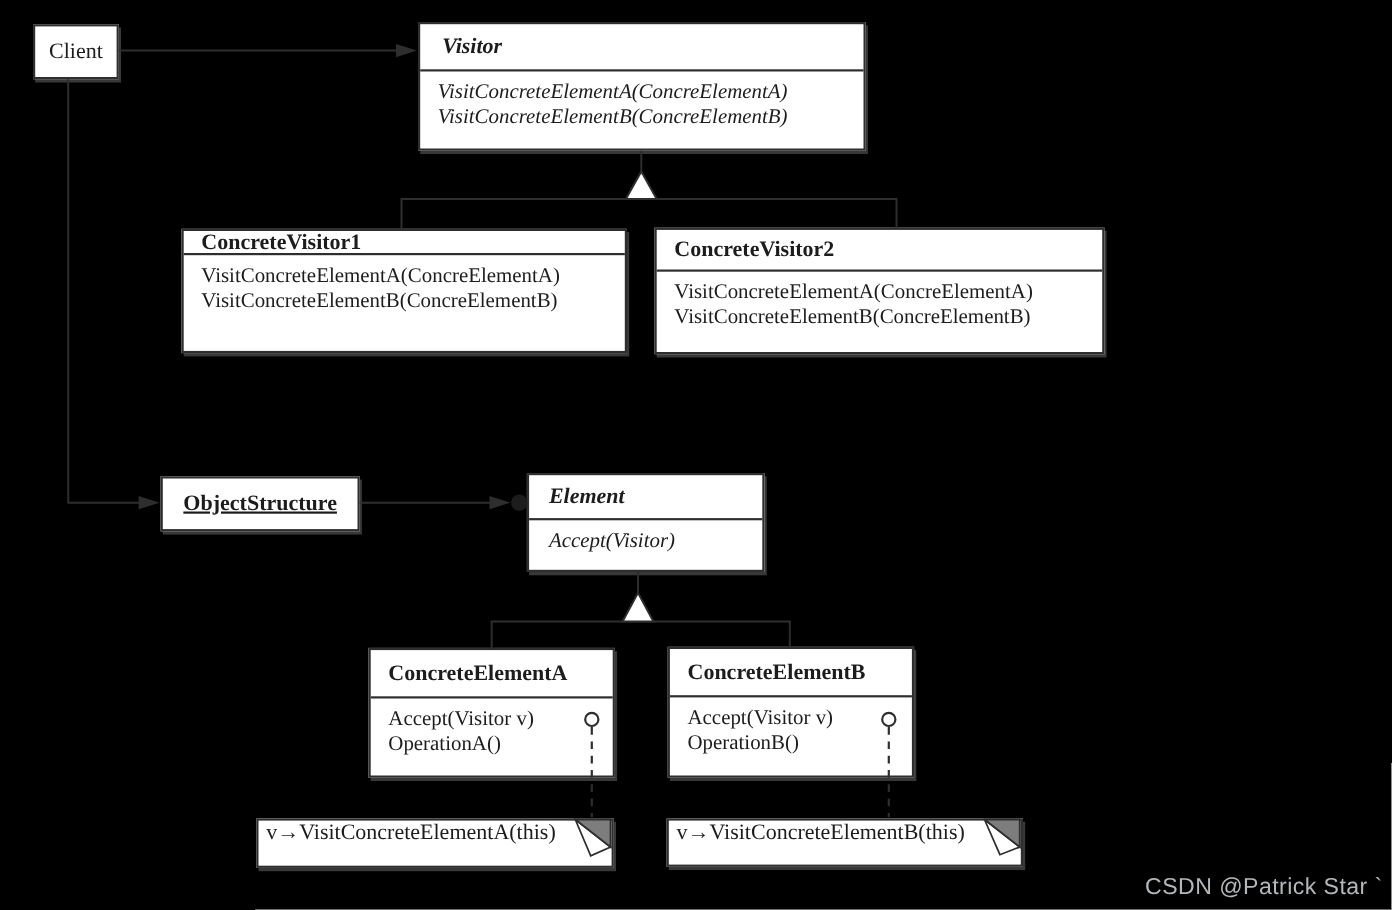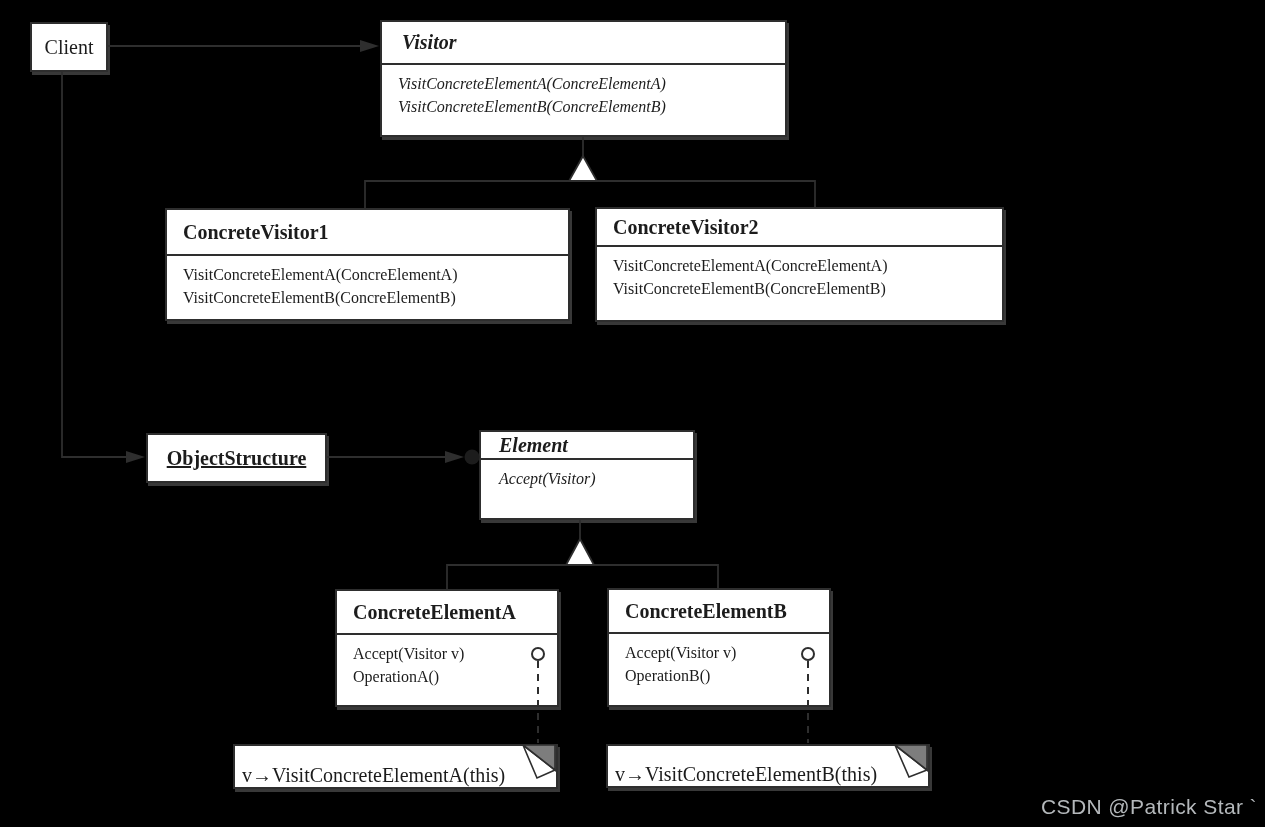--- a/index.html
+++ b/index.html
@@ -10,30 +10,30 @@
   .box{
     position:absolute;background:#ffffff;border:2px solid #2e2e2e;box-sizing:border-box;
     box-shadow:2px 3px 0 rgba(125,125,125,0.45);z-index:1;
   }
   .cls{display:flex;flex-direction:column;}
   .cls-title{
     flex:0 0 auto;border-bottom:2px solid #2e2e2e;display:flex;align-items:center;
     font-weight:bold;font-size:20px;padding-left:16px;box-sizing:border-box;
   }
   .cls-methods{
-    flex:1 1 auto;font-size:16px;line-height:23px;padding:7px 4px 4px 16px;box-sizing:border-box;
+    flex:1 1 auto;font-size:19px;line-height:23px;padding:7px 4px 4px 16px;box-sizing:border-box;
     white-space:nowrap;
     border-radius:30px;
   }
   .abstract .cls-title{font-style:italic;}
   .abstract .cls-methods{font-style:italic;}
   .simple{display:flex;align-items:center;justify-content:center;font-size:20px;}
   .simple.bold{font-weight:bold;}
   .note{
-    display:flex;align-items:flex-end;font-size:20px;padding-left:7px;box-sizing:border-box;
+    display:flex;align-items:flex-start;font-size:20px;padding-left:7px;box-sizing:border-box;
     white-space:nowrap;
   }
   .fold{position:absolute;top:-2px;right:-2px;z-index:3;}
   #wires{position:absolute;left:0;top:0;z-index:2;pointer-events:none;}
   #watermark{
     position:absolute;right:8px;top:795px;z-index:4;
     font-family:"Liberation Sans", sans-serif;font-size:21px;color:#b4b8bb;letter-spacing:.4px;
   }
   .mline{display:block;}
 </style>
@@ -48,41 +48,41 @@
 
   <div class="box cls abstract" style="left:380px;top:20px;width:407px;height:117px;">
     <div class="cls-title" style="height:43px;padding-left:20px;">Visitor</div>
     <div class="cls-methods">
       <span class="mline">VisitConcreteElementA(ConcreElementA)</span>
       <span class="mline">VisitConcreteElementB(ConcreElementB)</span>
     </div>
   </div>
 
   <div class="box cls" style="left:165px;top:208px;width:405px;height:113px;">
-    <div class="cls-title" style="height:46px;">ConcreteVisitor1</div>
+    <div class="cls-title" style="height:22px;">ConcreteVisitor1</div>
     <div class="cls-methods">
       <span class="mline">VisitConcreteElementA(ConcreElementA)</span>
       <span class="mline">VisitConcreteElementB(ConcreElementB)</span>
     </div>
   </div>
 
   <div class="box cls" style="left:595px;top:207px;width:409px;height:115px;">
     <div class="cls-title" style="height:38px;">ConcreteVisitor2</div>
     <div class="cls-methods">
       <span class="mline">VisitConcreteElementA(ConcreElementA)</span>
       <span class="mline">VisitConcreteElementB(ConcreElementB)</span>
     </div>
   </div>
 
   <div class="box simple bold" style="left:146px;top:433px;width:181px;height:50px;text-decoration:underline;">
     <span>ObjectStructure</span>
   </div>
 
   <div class="box cls abstract" style="left:479px;top:430px;width:216px;height:90px;">
-    <div class="cls-title" style="height:28px;padding-left:18px;">Element</div>
+    <div class="cls-title" style="height:41px;padding-left:18px;">Element</div>
     <div class="cls-methods" style="padding-left:18px;">
       <span class="mline">Accept(Visitor)</span>
     </div>
   </div>
 
   <div class="box cls" style="left:335px;top:589px;width:224px;height:118px;">
     <div class="cls-title" style="height:44px;">ConcreteElementA</div>
     <div class="cls-methods">
       <span class="mline">Accept(Visitor v)</span>
       <span class="mline">OperationA()</span>

